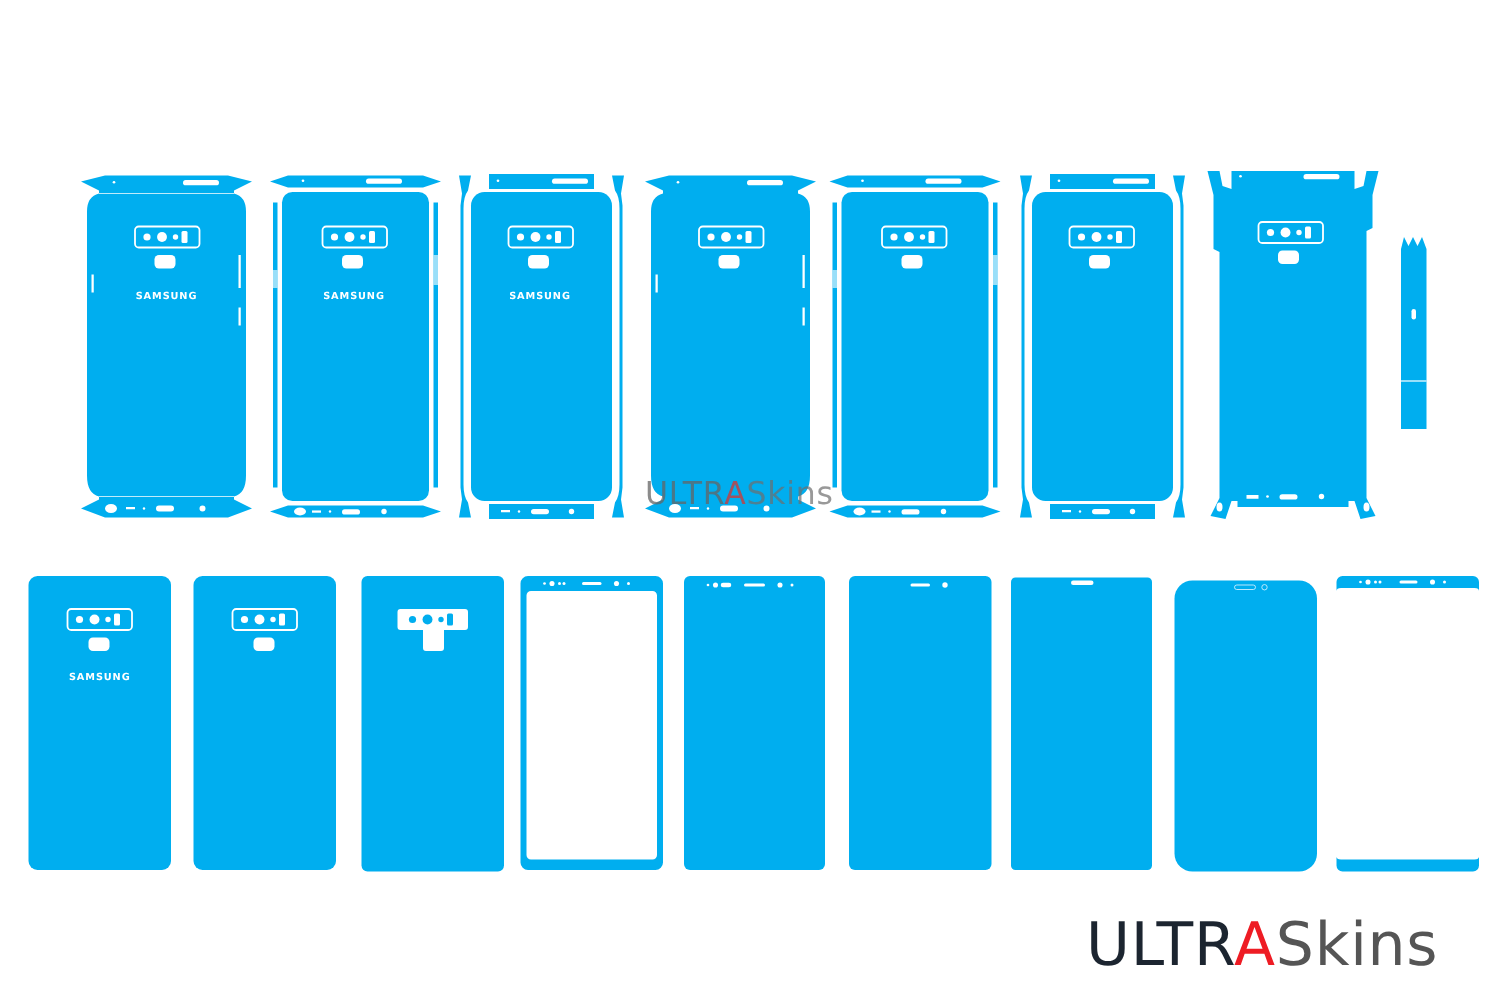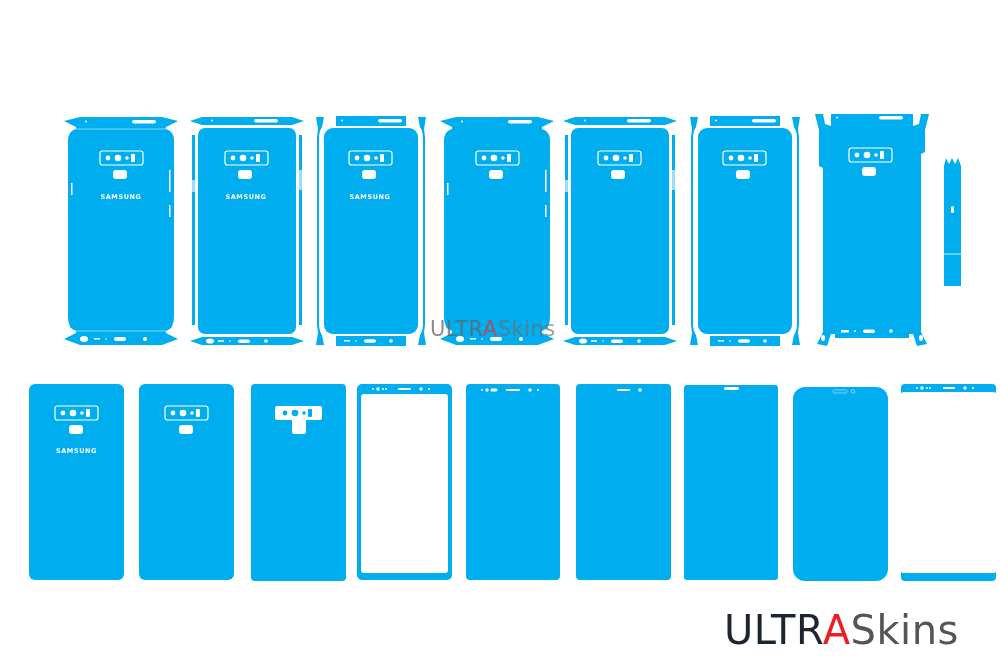--- a/index.html
+++ b/index.html
@@ -1,18 +1,18 @@
 <!DOCTYPE html>
 <html><head>
 <meta charset="utf-8">
 <style>
   html,body{margin:0;padding:0;background:#ffffff;}
   body{width:1000px;height:667px;position:relative;overflow:hidden;font-family:"DejaVu Sans",sans-serif;}
   .canvas{position:absolute;left:0;top:0;width:1000px;height:667px;}
-  .piece{position:absolute;margin-left:10px;}
+  .piece{position:absolute;}
   .piece svg{display:block;width:100%;height:100%;overflow:visible;}
   .watermark{position:absolute;left:430px;top:317px;font-family:"DejaVu Sans",sans-serif;font-size:21px;letter-spacing:0.5px;color:rgba(100,100,100,0.75);white-space:nowrap;}
   .watermark .accent{color:rgba(200,60,60,0.8);}
   .watermark .tail{color:rgba(110,110,110,0.7);}
   .logo{position:absolute;left:724px;top:606px;font-family:"DejaVu Sans",sans-serif;font-size:40px;line-height:48px;white-space:nowrap;letter-spacing:0.5px;}
   .logo .main{color:#1c2530;}
   .logo .accent{color:#ee1c24;}
   .logo .tail{color:#555555;}
   .brand-text{font-family:"DejaVu Sans",sans-serif;font-weight:bold;font-size:6.5px;fill:#ffffff;letter-spacing:0.6px;}
 </style>

